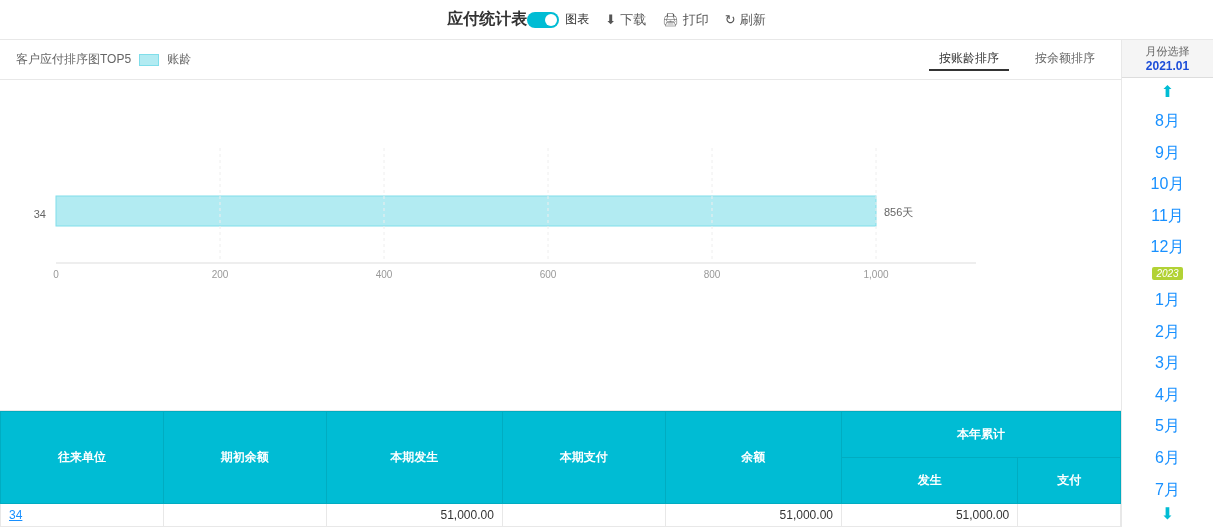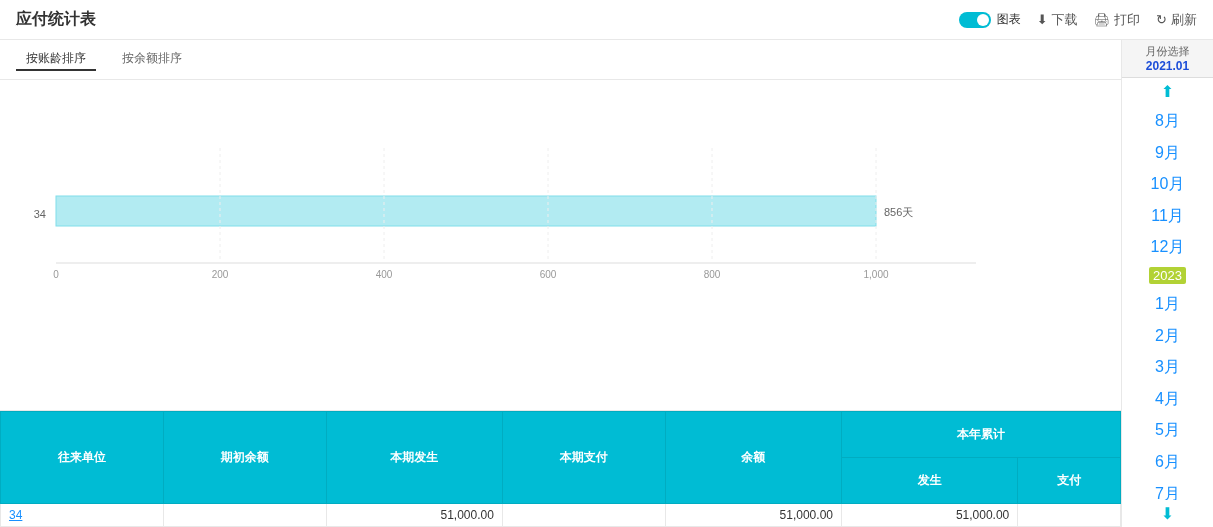--- a/index.html
+++ b/index.html
@@ -1,21 +1,21 @@
 <!DOCTYPE html>
 <html><head>
   <meta charset="utf-8">
   <style>
     * { box-sizing: border-box; margin: 0; padding: 0; }
     body { font-family: "Microsoft YaHei", Arial, sans-serif; font-size: 12px; background: #f0f2f5; color: #333; }
 
     .app-container { width: 1213px; height: 527px; display: flex; flex-direction: column; background: #fff; overflow: hidden; }
 
     
-    .header { display: flex; align-items: center; justify-content: space-between; padding: 8px 16px; background: #fff; border-bottom: 1px solid #e8e8e8; height: 40px; }
+    .header { display: flex; align-items: center; justify-content: center; padding: 8px 16px; background: #fff; border-bottom: 1px solid #e8e8e8; height: 40px; }
     .header-title { font-size: 16px; font-weight: bold; color: #333; }
     .header-actions { display: flex; align-items: center; gap: 16px; }
     .toggle-group { display: flex; align-items: center; gap: 6px; }
     .toggle-switch { width: 32px; height: 16px; background: #00bcd4; border-radius: 8px; position: relative; cursor: pointer; }
     .toggle-switch::after { content: ''; position: absolute; right: 2px; top: 2px; width: 12px; height: 12px; background: #fff; border-radius: 50%; }
     .action-btn { display: flex; align-items: center; gap: 4px; color: #555; cursor: pointer; font-size: 13px; }
 
     
     .main-content { display: flex; flex: 1; overflow: hidden; }
 
@@ -43,21 +43,21 @@
     .data-table tr:nth-child(even) { background: #f9f9f9; }
 
     
     .right-sidebar { width: 92px; border-left: 1px solid #e8e8e8; display: flex; flex-direction: column; overflow: hidden; background: #fff; }
     .sidebar-header { background: #f5f5f5; padding: 4px; text-align: center; font-size: 11px; color: #666; border-bottom: 1px solid #ddd; height: 38px; display: flex; flex-direction: column; justify-content: center; }
     .sidebar-header .year-val { color: #1d4ed8; font-weight: bold; font-size: 12px; }
     .sidebar-scroll { flex: 1; overflow: hidden; display: flex; flex-direction: column; align-items: center; }
     .sidebar-arrow { width: 100%; text-align: center; padding: 4px; color: #00bcd4; font-size: 16px; cursor: pointer; }
     .sidebar-months { flex: 1; overflow: hidden; width: 100%; }
     .month-item { padding: 3px 8px; text-align: center; font-size: 16px; color: #1890ff; cursor: pointer; line-height: 1.6; }
-    .year-badge { background: #b2d235; color: #fff; font-size: 13px; padding: 1px 4px; border-radius: 2px; margin: 2px auto; display: inline-block; }
+    .year-badge { background: #b2d235; color: #fff; font-size: 10px; padding: 1px 4px; border-radius: 2px; margin: 2px auto; display: inline-block; font-style: italic; }
   </style>
 </head>
 <body>
 
 <div class="app-container">
 
   <div class="header">
     <span class="header-title">应付统计表</span>
     <div class="header-actions">
       <div class="toggle-group">
@@ -77,20 +77,25 @@
         <span>刷新</span>
       </div>
     </div>
   </div>
 
   <div class="main-content">
 
     <div class="chart-area">
 
       <div class="chart-header">
+        <div class="chart-legend">
+          <span>客户应付排序图TOP5</span>
+          <div class="legend-box"></div>
+          <span>账龄</span>
+        </div>
         <div class="sort-tabs">
           <div class="sort-tab active">按账龄排序</div>
           <div class="sort-tab">按余额排序</div>
         </div>
       </div>
 
       <div class="chart-canvas">
         <svg width="100%" height="230">
 
           <text x="30" y="130" font-size="11" fill="#666" text-anchor="end">34</text>

